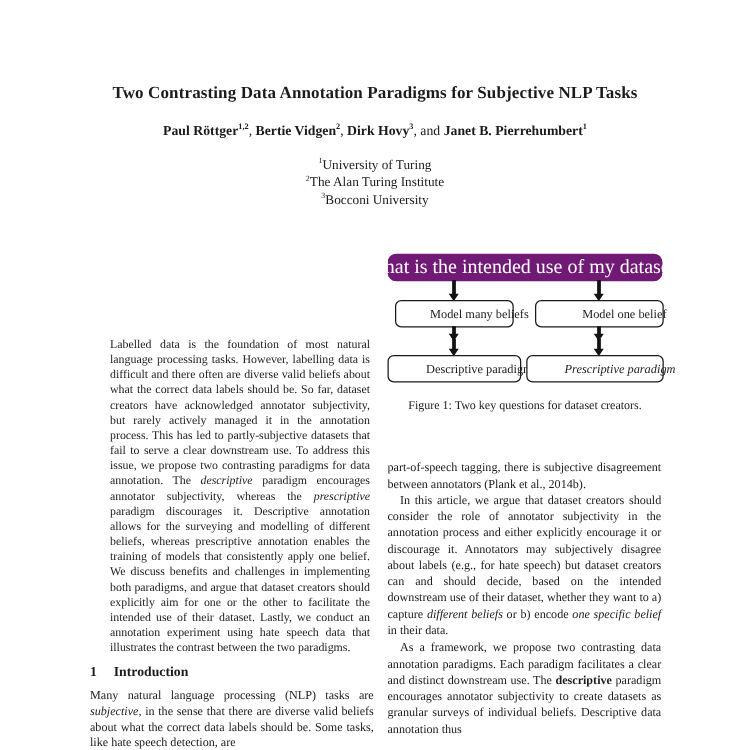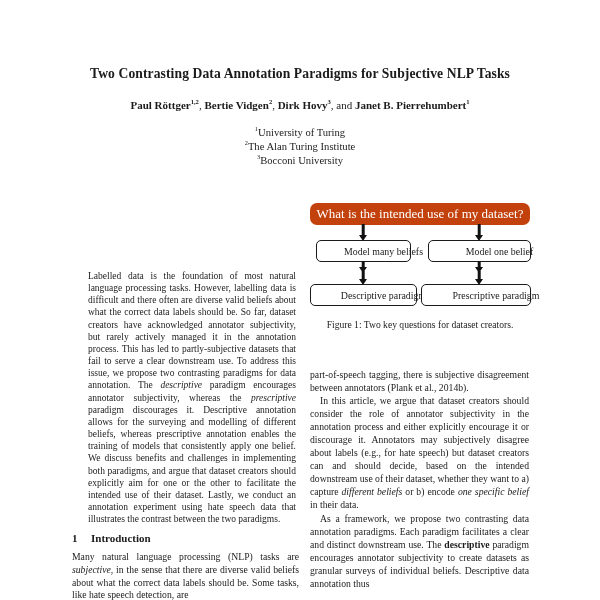--- a/index.html
+++ b/index.html
@@ -26,23 +26,23 @@
     position:absolute;top:532px;left:72px;width:227px;
     font-size:11px;font-weight:bold;
   }
   .section-heading .sec-num{display:inline-block;width:19px;}
   .intro-body{
     position:absolute;top:551px;left:72px;width:227px;
     font-size:9.7px;line-height:12.8px;text-align:justify;
   }
   .figure{position:absolute;top:203px;left:310px;width:220px;}
   .qbox{
-    height:22px;border-radius:7px;background:#c2410c;color:#ffffff;
+    height:22px;border-radius:7px;background:#701a75;color:#ffffff;
     display:flex;align-items:center;justify-content:center;
-    font-size:13px;white-space:nowrap;
+    font-size:16px;white-space:nowrap;
   }
   .arrow-row{position:relative;}
   .ar1{height:15px;} .ar2{height:10px;} .ar3{height:12px;}
   .arrow{position:absolute;top:0;bottom:0;width:10px;transform:translateX(-50%);}
   .arrow-a{left:53px;} .arrow-b{left:169px;}
   .arrow .stem{
     position:absolute;left:50%;transform:translateX(-50%);
     top:-1px;bottom:4px;width:2.6px;background:#121212;
   }
   .arrow .head{
@@ -53,21 +53,21 @@
   .opt-row{position:relative;height:22px;}
   .wbox{
     position:absolute;top:0;height:22px;box-sizing:border-box;
     background:#ffffff;border:1.4px solid #1a1a1a;border-radius:5px;
     display:flex;align-items:center;justify-content:center;
     font-size:9.9px;white-space:nowrap;padding-left:40px;
   }
   .wbox-r1a{left:6px;width:95px;}
   .wbox-r1b{left:118px;width:103px;}
   .wbox-r2a{left:0px;width:107px;}
-  .wbox-r2b{left:111px;width:110px;}
+  .wbox-r2b{left:111px;width:110px;font-style:italic;}
   .fig-caption{margin-top:13px;text-align:center;font-size:9.6px;}
   .right-col{
     position:absolute;top:368px;left:310px;width:219px;
     font-size:9.7px;line-height:13.05px;text-align:justify;
   }
   .right-col p{margin:0;}
   .right-col p.indented{text-indent:10px;}
 </style>
 </head>
 <body>

